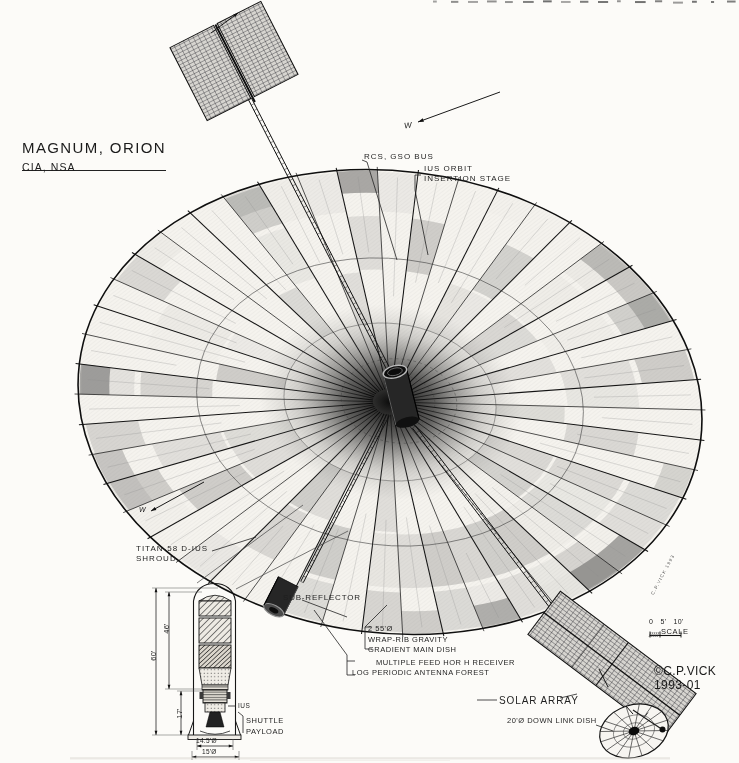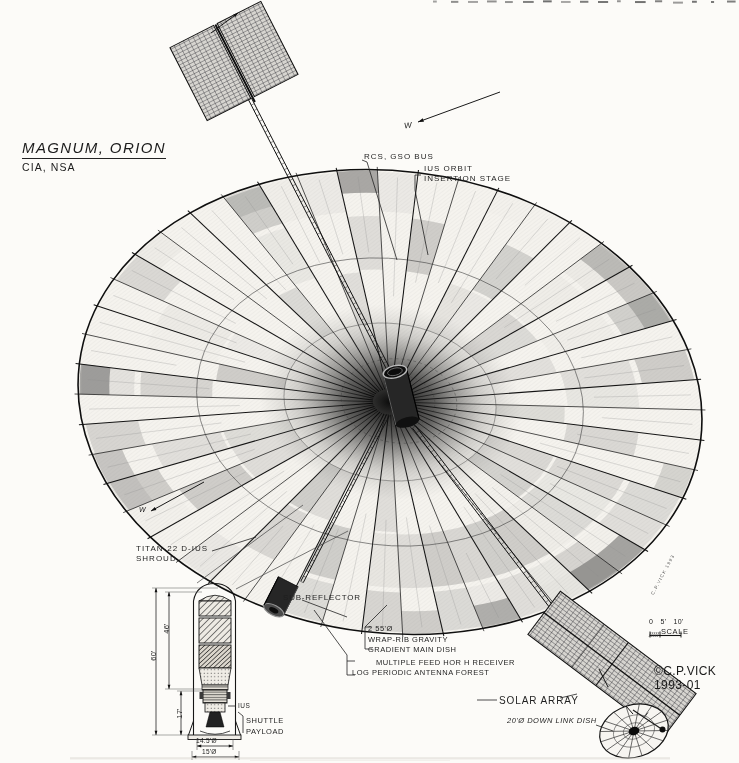--- a/index.html
+++ b/index.html
@@ -2,21 +2,21 @@
 <html><head>
 <meta charset="utf-8">
 <style>
   html,body{margin:0;padding:0;background:#fff;}
   .stage{position:relative;width:739px;height:763px;background:#fcfbf8;overflow:hidden;
          font-family:"Liberation Sans",sans-serif;color:#1b1b1b;}
   .stage svg{position:absolute;left:0;top:0;}
   .lbl{position:absolute;font-size:7.5px;line-height:1.4;letter-spacing:.5px;white-space:pre;color:#1f1f1f;z-index:5;}
   .lblw{position:absolute;font-size:8px;line-height:1.3;letter-spacing:1px;white-space:pre;color:#1f1f1f;z-index:5;}
   .title-name{position:absolute;left:22px;top:139px;font-size:15px;letter-spacing:1.4px;
-              border-bottom:1.5px solid #222;padding-bottom:2px;z-index:5;font-style:italic;}
+              border-bottom:1.5px solid #222;padding-bottom:14px;z-index:5;}
   .title-sub{position:absolute;left:22px;top:161px;font-size:10.5px;letter-spacing:1.1px;z-index:5;}
   .credit{position:absolute;left:654px;top:664px;font-size:12px;letter-spacing:.4px;z-index:5;}
   .scale-l{position:absolute;left:621px;top:627px;font-size:7.5px;letter-spacing:.6px;z-index:5;margin-left:40px;}
   .scale-t{position:absolute;left:649px;top:618px;font-size:7px;word-spacing:5px;letter-spacing:.3px;z-index:5;}
   .dim{position:absolute;width:22px;text-align:center;font-size:7.5px;letter-spacing:.3px;
        transform:rotate(-90deg);z-index:5;}
   .dimh{position:absolute;font-size:6.5px;letter-spacing:.3px;z-index:5;}
   .wmark{position:absolute;font-size:8px;font-style:italic;z-index:5;color:#222;}
   .sig{position:absolute;left:640px;top:572px;font-size:4.5px;letter-spacing:1.2px;color:#555;
        transform:rotate(-62deg);z-index:5;}
@@ -546,30 +546,30 @@
         <rect x="250" y="760" width="200" height="1" fill="#d9d6cf" opacity="0.3"></rect>
       </g>
   </svg>
 
   <div class="title-name">MAGNUM, ORION</div>
   <div class="title-sub">CIA, NSA</div>
 
   <div class="lblw" style="left:364px;top:152px;">RCS, GSO BUS</div>
   <div class="lblw" style="left:424px;top:164px;">IUS ORBIT
 INSERTION STAGE</div>
-  <div class="lblw" style="left:136px;top:544px;">TITAN-22 D-IUS
+  <div class="lblw" style="left:136px;top:544px;">TITAN-58 D-IUS
 SHROUD</div>
   <div class="lbl" style="left:283px;top:592px;font-size:8px;letter-spacing:.8px;">SUB-REFLECTOR</div>
   <div class="lbl" style="left:368px;top:624px;">2 55'Ø
 WRAP-RIB GRAVITY
 GRADIENT MAIN DISH</div>
   <div class="lbl" style="left:376px;top:658px;">MULTIPLE FEED HOR H RECEIVER</div>
   <div class="lbl" style="left:352px;top:668px;">LOG PERIODIC ANTENNA FOREST</div>
   <div class="lbl" style="left:499px;top:694px;font-size:10px;letter-spacing:.9px;">SOLAR ARRAY</div>
-  <div class="lbl" style="left:507px;top:716px;font-style:italic;">20'Ø DOWN LINK DISH</div>
+  <div class="lbl" style="left:507px;top:716px;">20'Ø DOWN LINK DISH</div>
   <div class="lbl" style="left:246px;top:716px;font-size:7.5px;text-align:center;">SHUTTLE
 PAYLOAD</div>
   <div class="lbl" style="left:238px;top:701px;font-size:6.5px;">IUS</div>
 
   <div class="dim" style="left:142px;top:651px;">60'</div>
   <div class="dim" style="left:155px;top:624px;">46'</div>
   <div class="dim" style="left:168px;top:709px;">17'</div>
   <div class="dimh" style="left:196px;top:737px;">14.5'Ø</div>
   <div class="dimh" style="left:202px;top:748px;">15'Ø</div>
 

